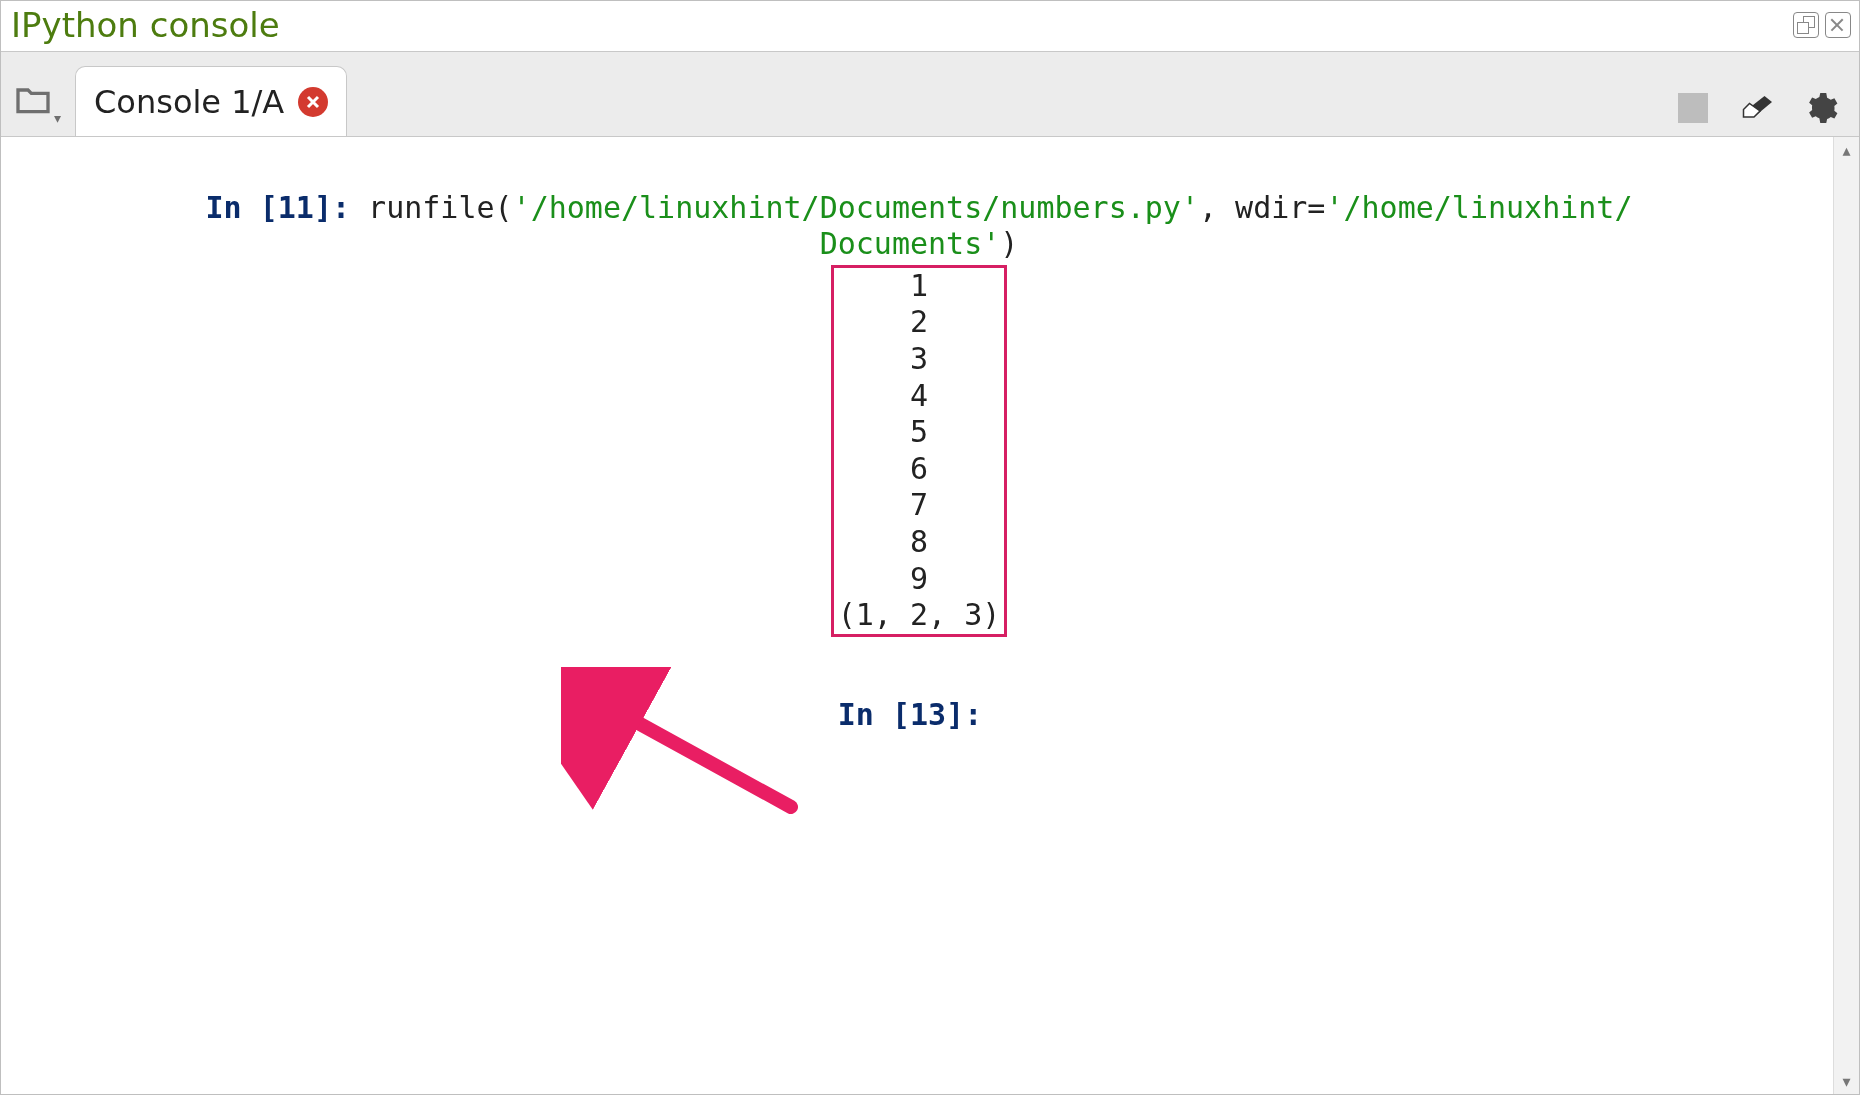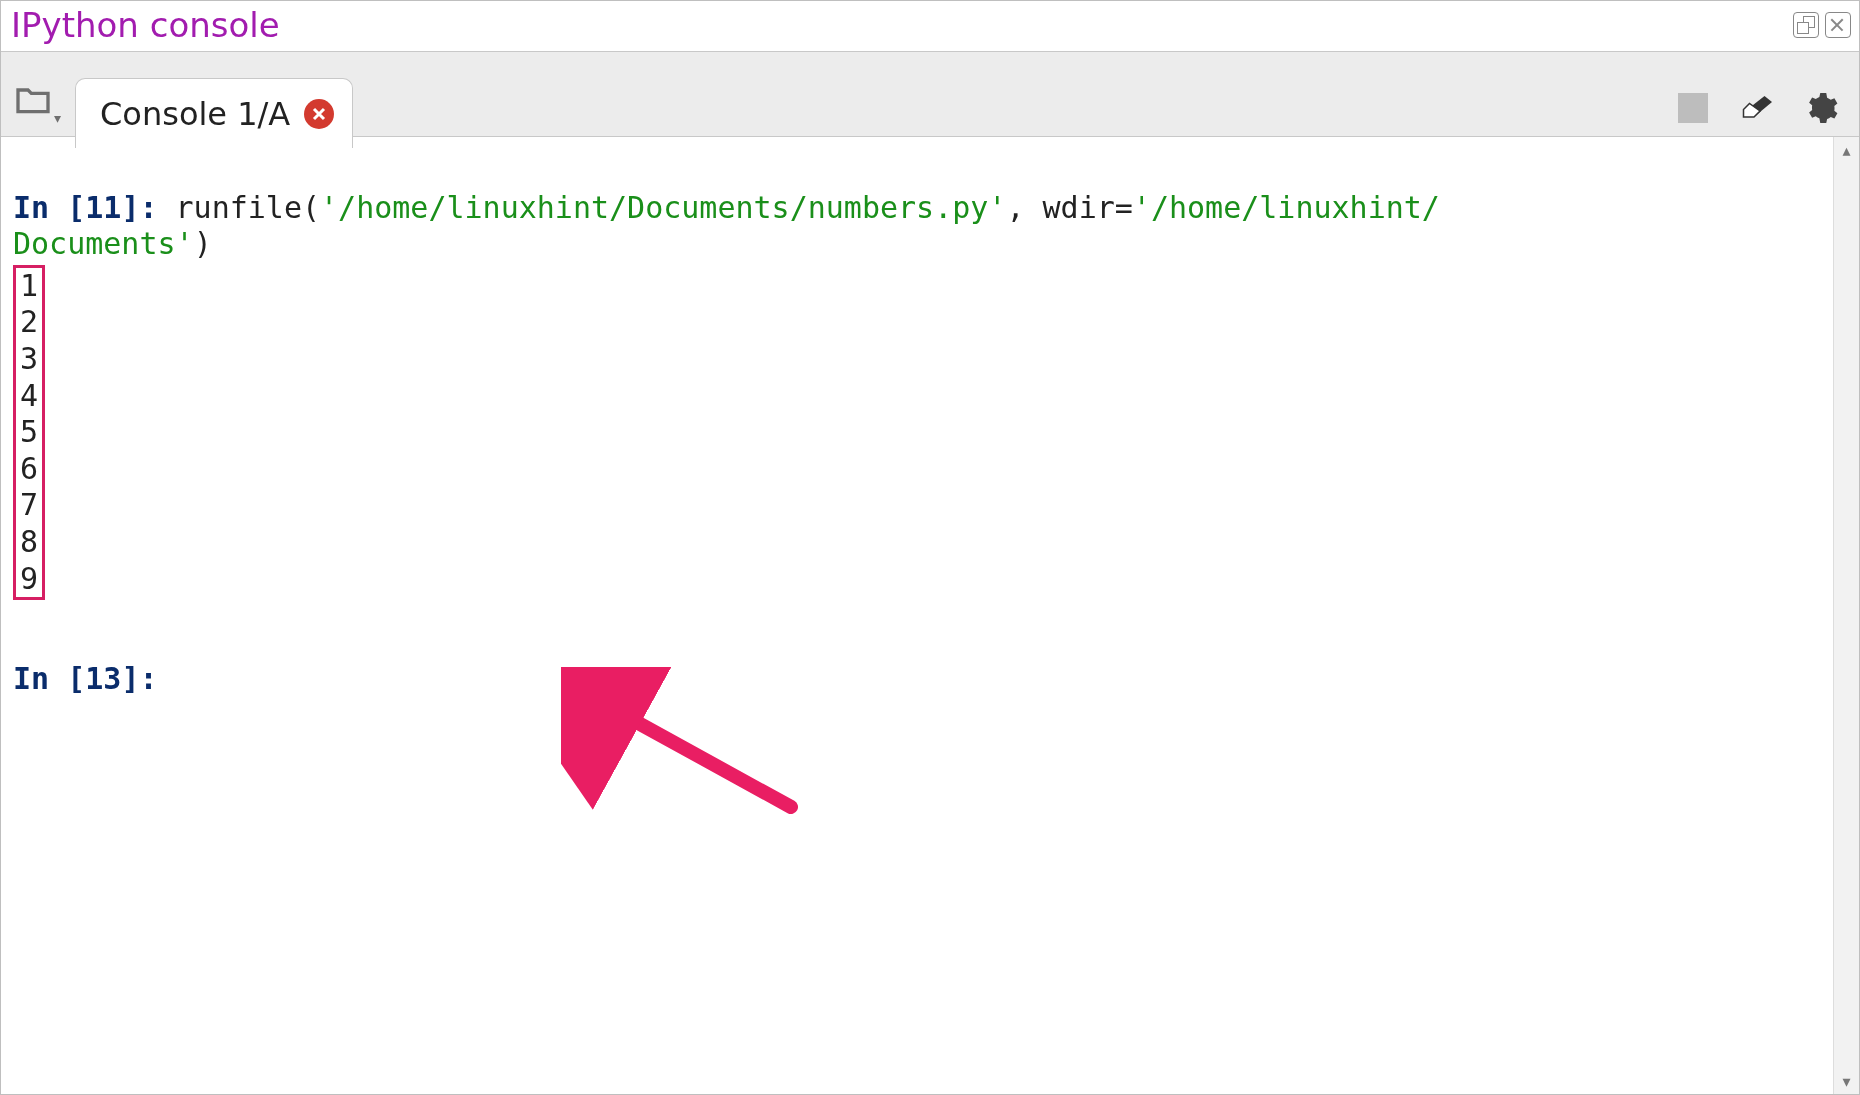--- a/index.html
+++ b/index.html
@@ -9,21 +9,21 @@
     display: flex; flex-direction: column;
     border: 1px solid #bfbfbf;
     background: #fff;
   }
   
   .titlebar {
     display: flex; align-items: center; justify-content: space-between;
     padding: 4px 8px 6px 10px;
     background: #fff;
   }
-  .titlebar-title { font-size: 34px; font-weight: 400; color: #a21caf; }
+  .titlebar-title { font-size: 34px; font-weight: 400; color: #4d7c0f; }
   .titlebar-icons { display: flex; gap: 6px; }
   .tb-icon {
     width: 26px; height: 26px; border: 1.5px solid #888; border-radius: 4px;
     display: flex; align-items: center; justify-content: center;
     position: relative;
   }
   .tb-icon-restore::before {
     content: ""; position: absolute; width: 10px; height: 10px; border: 1.5px solid #888;
     top: 3px; right: 3px;
   }
@@ -54,42 +54,42 @@
   }
   .tab-browse svg { width: 40px; height: 40px; fill: none; stroke: #6f6f6f; stroke-width: 2; }
   .tab {
     height: 70px;
     background: #fff;
     border: 1px solid #c8c8c8;
     border-bottom: none;
     border-top-left-radius: 10px;
     border-top-right-radius: 10px;
     display: flex; align-items: center; gap: 14px;
-    padding: 0 18px 0 24px;
+    padding: 0 18px 0 18px;
     font-size: 32px;
     color: #222;
     position: relative;
-    top: 12px;
+    top: 0;
   }
   .tab-close {
     width: 30px; height: 30px; border-radius: 50%; background: #d33a2f;
     display: flex; align-items: center; justify-content: center;
     color: #fff; font-weight: bold;
   }
   .tab-close svg { width: 16px; height: 16px; stroke: #fff; stroke-width: 3; }
   .tabstrip-right {
     margin-left: auto; display: flex; align-items: center; gap: 28px; padding-right: 12px; padding-bottom: 10px;
   }
   .rt-icon { width: 36px; height: 36px; display:flex; align-items:center; justify-content:center; }
   .rt-stop { width: 30px; height: 30px; background: #bdbdbd; }
   .rt-clear svg { width: 42px; height: 36px; }
   .rt-gear svg { width: 36px; height: 36px; fill:#444; }
 
   
-  .console-wrap { flex: 1; display: flex; overflow: hidden; }
+  .console-wrap { flex: 1; display: flex; overflow: hidden; text-align: center; }
   .console {
     flex: 1; overflow: auto; padding: 16px 8px 8px 12px;
     font-family: "DejaVu Sans Mono","Liberation Mono","Courier New",monospace;
     font-size: 30px; line-height: 1.22; color: #222;
     position: relative; white-space: pre;
   }
   .scrollbar { width: 26px; background: #f2f2f2; border-left:1px solid #ddd; position: relative; }
   .scroll-up, .scroll-down { position:absolute; left:0; right:0; height:26px; display:flex; align-items:center; justify-content:center; color:#777;}
   .scroll-up { top:0; } .scroll-down { bottom:0; }
   .scroll-up::before { content:"▴"; } .scroll-down::before { content:"▾"; }
@@ -147,21 +147,21 @@
         <svg viewBox="0 0 24 24">
           <path d="M12 8a4 4 0 1 0 0 8 4 4 0 0 0 0-8zm9 4a7.9 7.9 0 0 0-.12-1.4l2.05-1.6-2-3.46-2.43.98a7.6 7.6 0 0 0-2.42-1.4L15.5 2h-4l-.58 2.62a7.6 7.6 0 0 0-2.42 1.4l-2.43-.98-2 3.46 2.05 1.6A7.9 7.9 0 0 0 6 12c0 .48.04.94.12 1.4l-2.05 1.6 2 3.46 2.43-.98c.72.6 1.54 1.08 2.42 1.4L11.5 22h4l.58-2.62a7.6 7.6 0 0 0 2.42-1.4l2.43.98 2-3.46-2.05-1.6c.08-.46.12-.92.12-1.4z"></path>
         </svg>
       </div>
     </div>
   </div>
 
   <div class="console-wrap">
     <div class="console">
 <div><span class="kw-label"><span>In [</span><span>11</span><span>]:</span></span> <span><span>runfile</span><span>(</span><span class="kw-green">'/home/linuxhint/Documents/numbers.py'</span><span>, wdir=</span><span class="kw-green">'/home/linuxhint/
-Documents'</span><span>)</span></span></div><div class="highlight-box"><div>1</div><div>2</div><div>3</div><div>4</div><div>5</div><div>6</div><div>7</div><div>8</div><div>9</div></div>
+Documents'</span><span>)</span></span></div><div class="highlight-box"><div>1</div><div>2</div><div>3</div><div>4</div><div>5</div><div>6</div><div>7</div><div>8</div><div>9</div><div>(1, 2, 3)</div></div>
 
 <div style="height:24px"></div><div><span class="kw-label"><span>In [</span><span>13</span><span>]:</span></span> </div>
 
       
       <svg class="arrow-annot" style="left:560px; top:530px;" width="260" height="180" viewBox="0 0 260 180">
         <defs>
           <marker id="ah" markerWidth="14" markerHeight="14" refX="4" refY="7" orient="auto">
             <path d="M0,0 L14,7 L0,14 Z" fill="#e91e63"></path>
           </marker>
         </defs>

